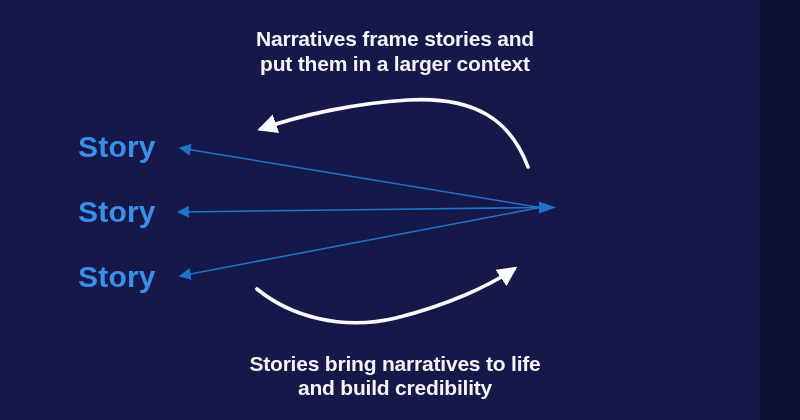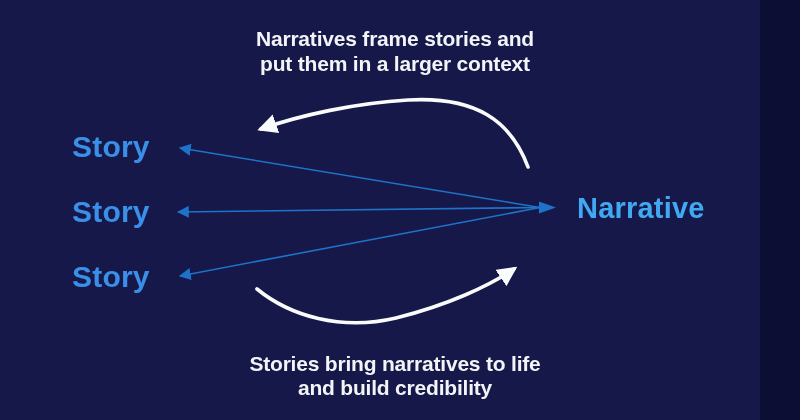--- a/index.html
+++ b/index.html
@@ -28,21 +28,21 @@
     text-align: center;
     color: var(--caption_text, #f2f4f8);
     font-weight: bold;
     font-size: 21px;
     letter-spacing: -0.2px;
   }
   .caption-top { top: 26px; line-height: 25px; }
   .caption-bottom { top: 352px; line-height: 24px; }
   .story-label {
     position: absolute;
-    left: 72px;
+    left: 78px;
     color: var(--story_text, #3a8fe8);
     font-weight: bold;
     font-size: 30px;
     line-height: 34px;
     letter-spacing: 0.2px;
   }
   .story-1 { top: 130px; }
   .story-2 { top: 195px; }
   .story-3 { top: 260px; }
   .narrative-label {
@@ -84,20 +84,19 @@
 
   <div class="caption caption-top">
     <div>Narratives frame stories and</div>
     <div>put them in a larger context</div>
   </div>
 
   <div class="story-label story-1">Story</div>
   <div class="story-label story-2">Story</div>
   <div class="story-label story-3">Story</div>
 
-  <div class="narrative-label">Narrative</div>
 
   <div class="caption caption-bottom">
     <div>Stories bring narratives to life</div>
     <div>and build credibility</div>
   </div>
 
 </div>
 
 </body></html>

